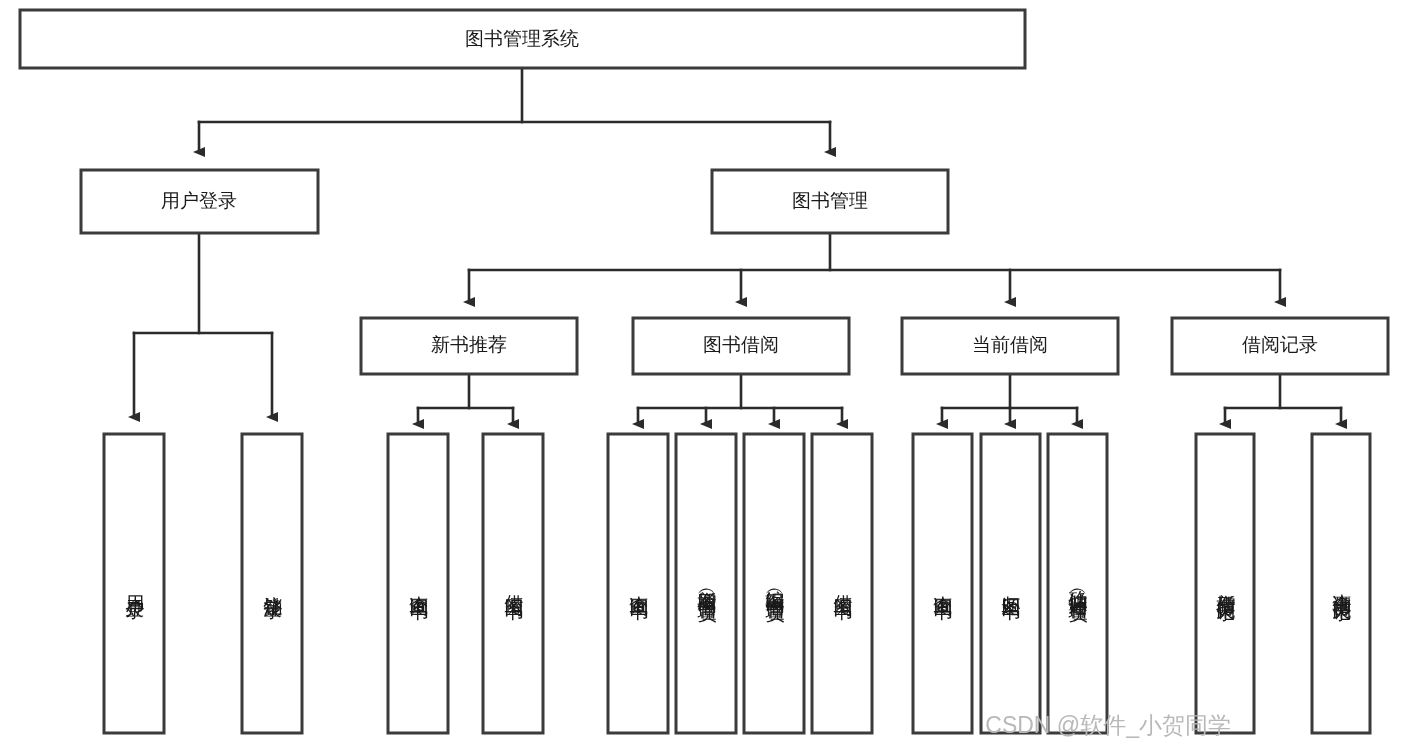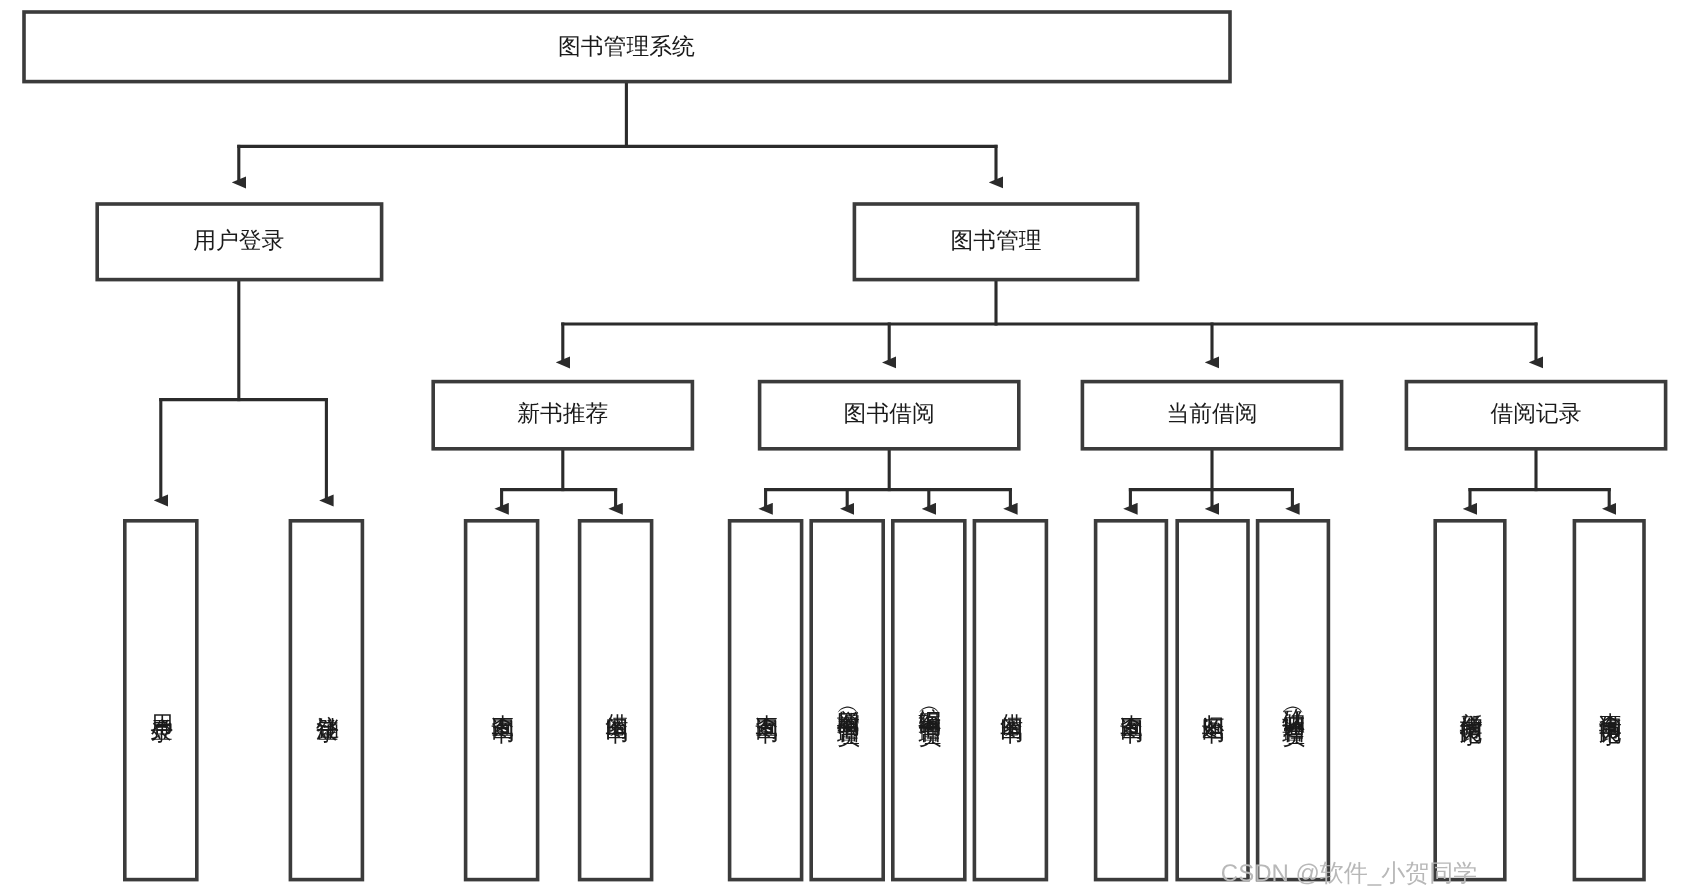--- a/index.html
+++ b/index.html
@@ -51,21 +51,21 @@
     font-size: 19px;
     writing-mode: vertical-rl;
     text-orientation: upright;
     letter-spacing: 2px;
   }
   .watermark {
     position: absolute;
     right: 8px;
     bottom: 6px;
     font-family: "Liberation Sans", sans-serif;
-    font-size: 20px;
+    font-size: 23px;
     color: #b8b8b8;
     white-space: nowrap;
     pointer-events: none;
   }
 </style>
 </head>
 <body>
 
 <div id="diagram-root">
 

